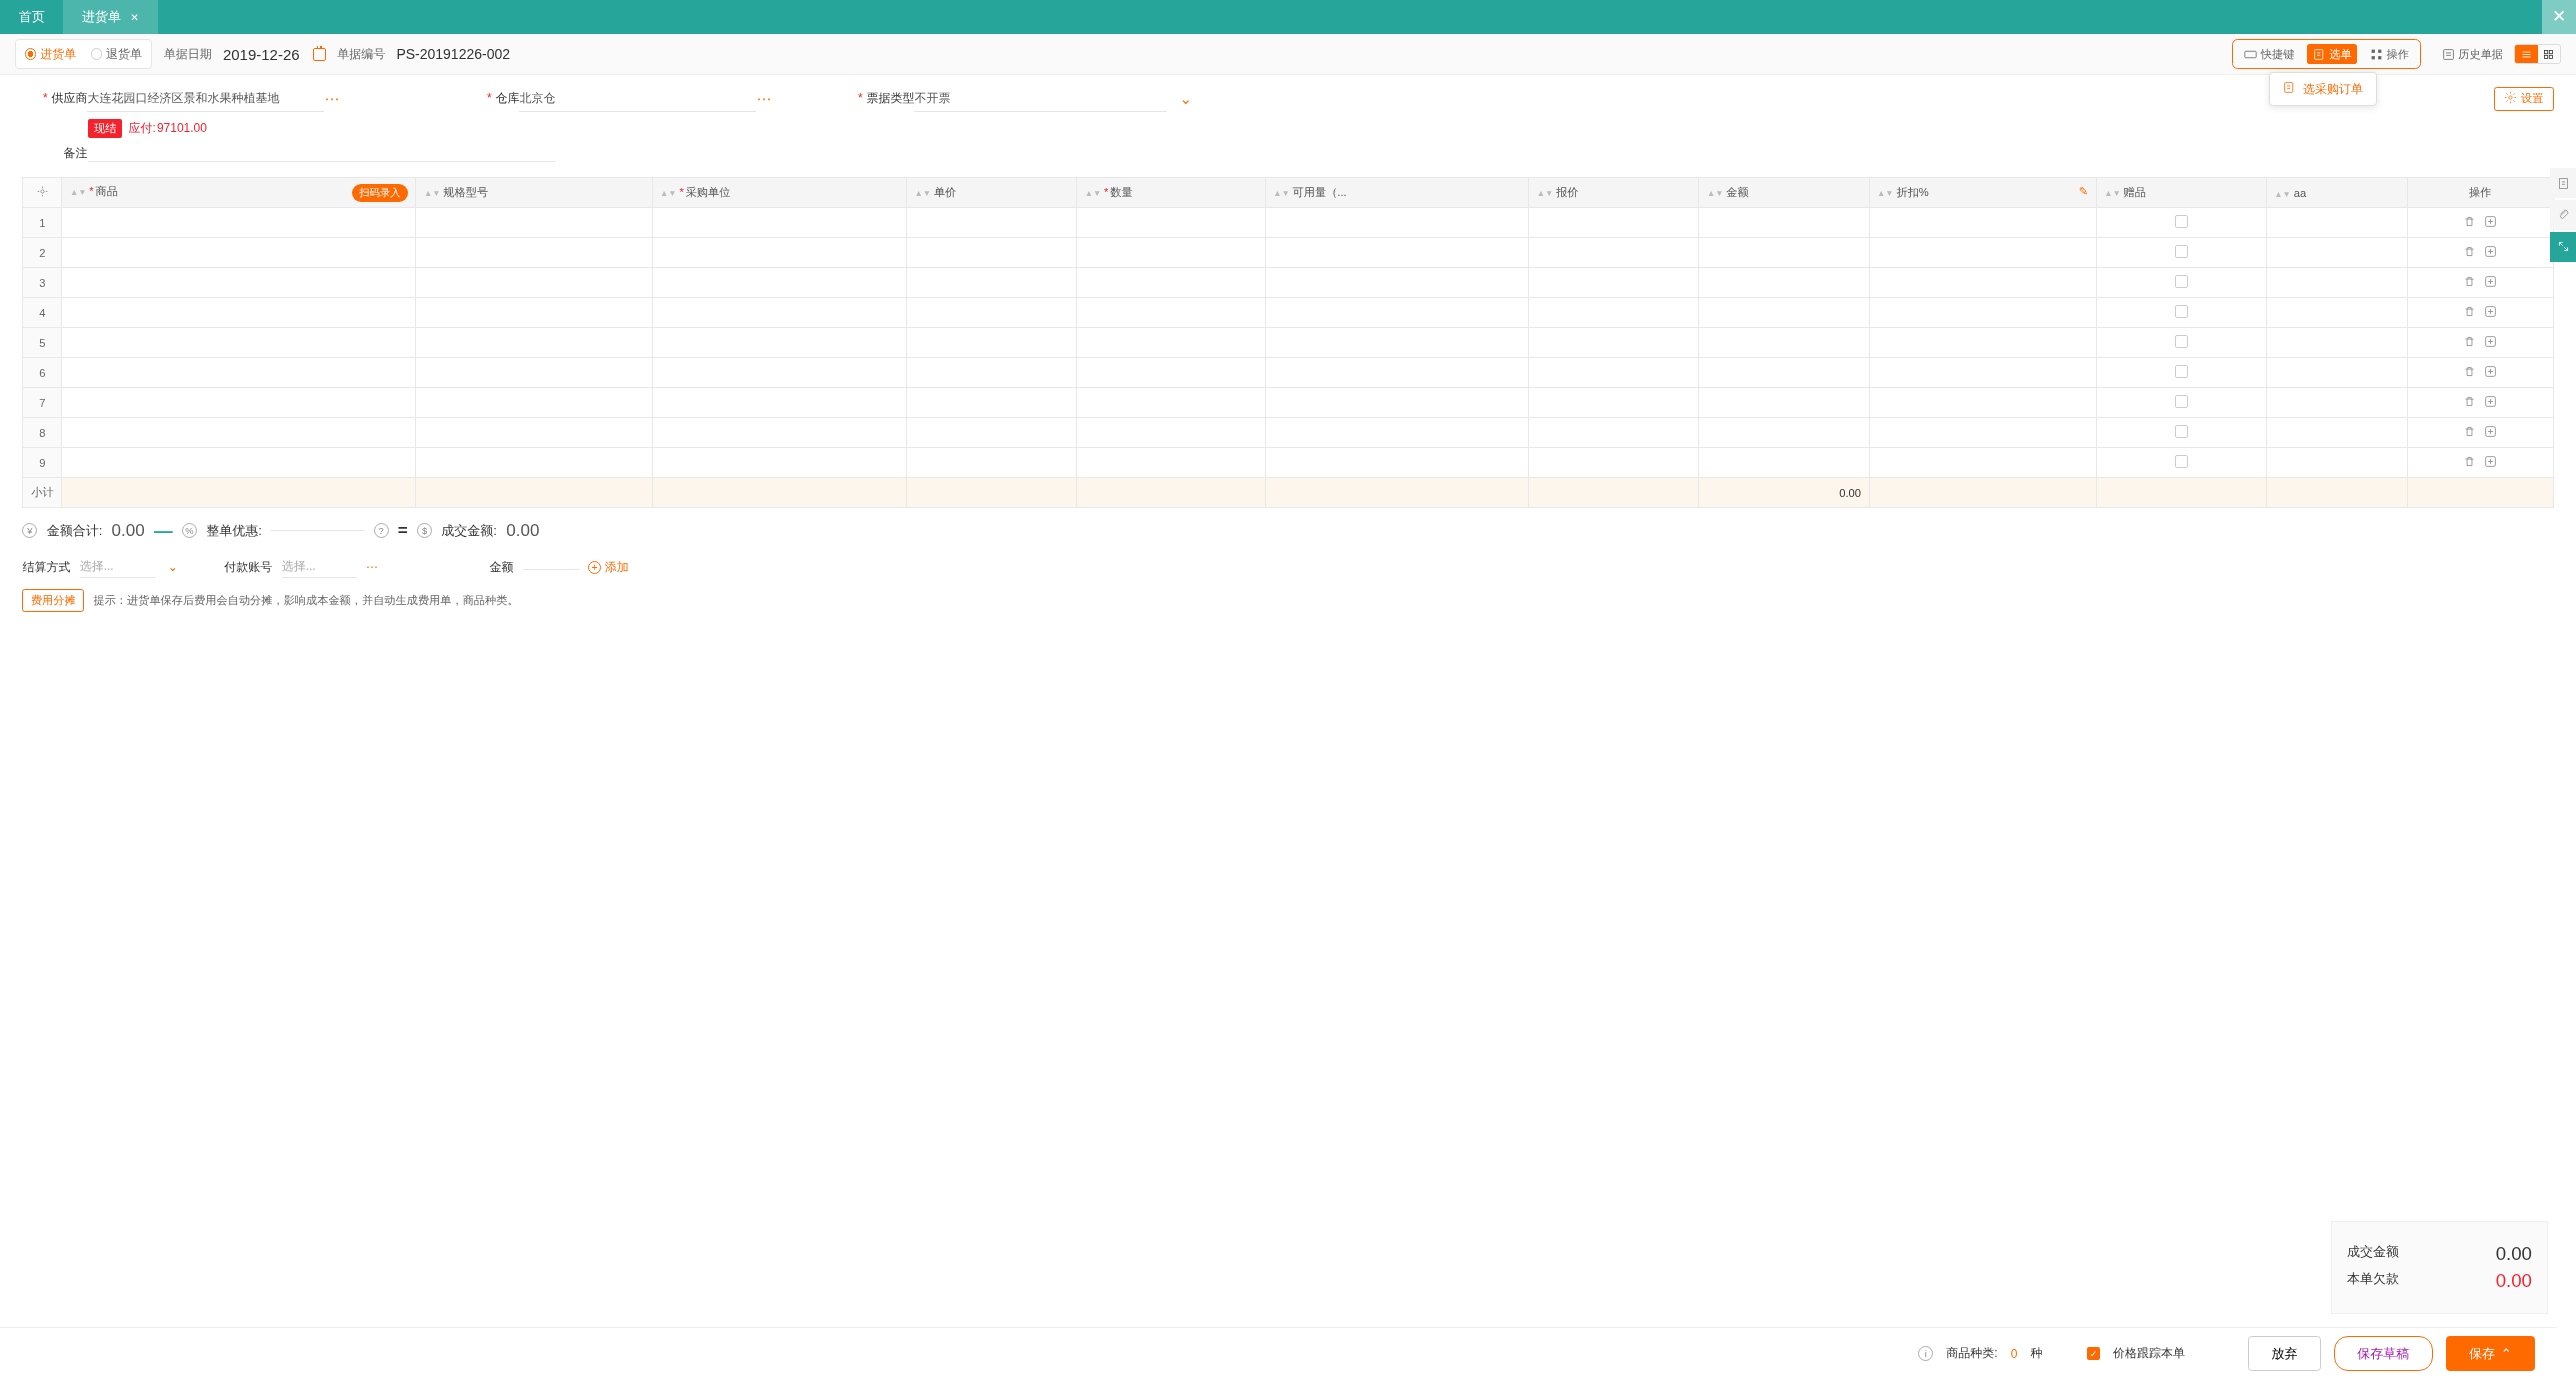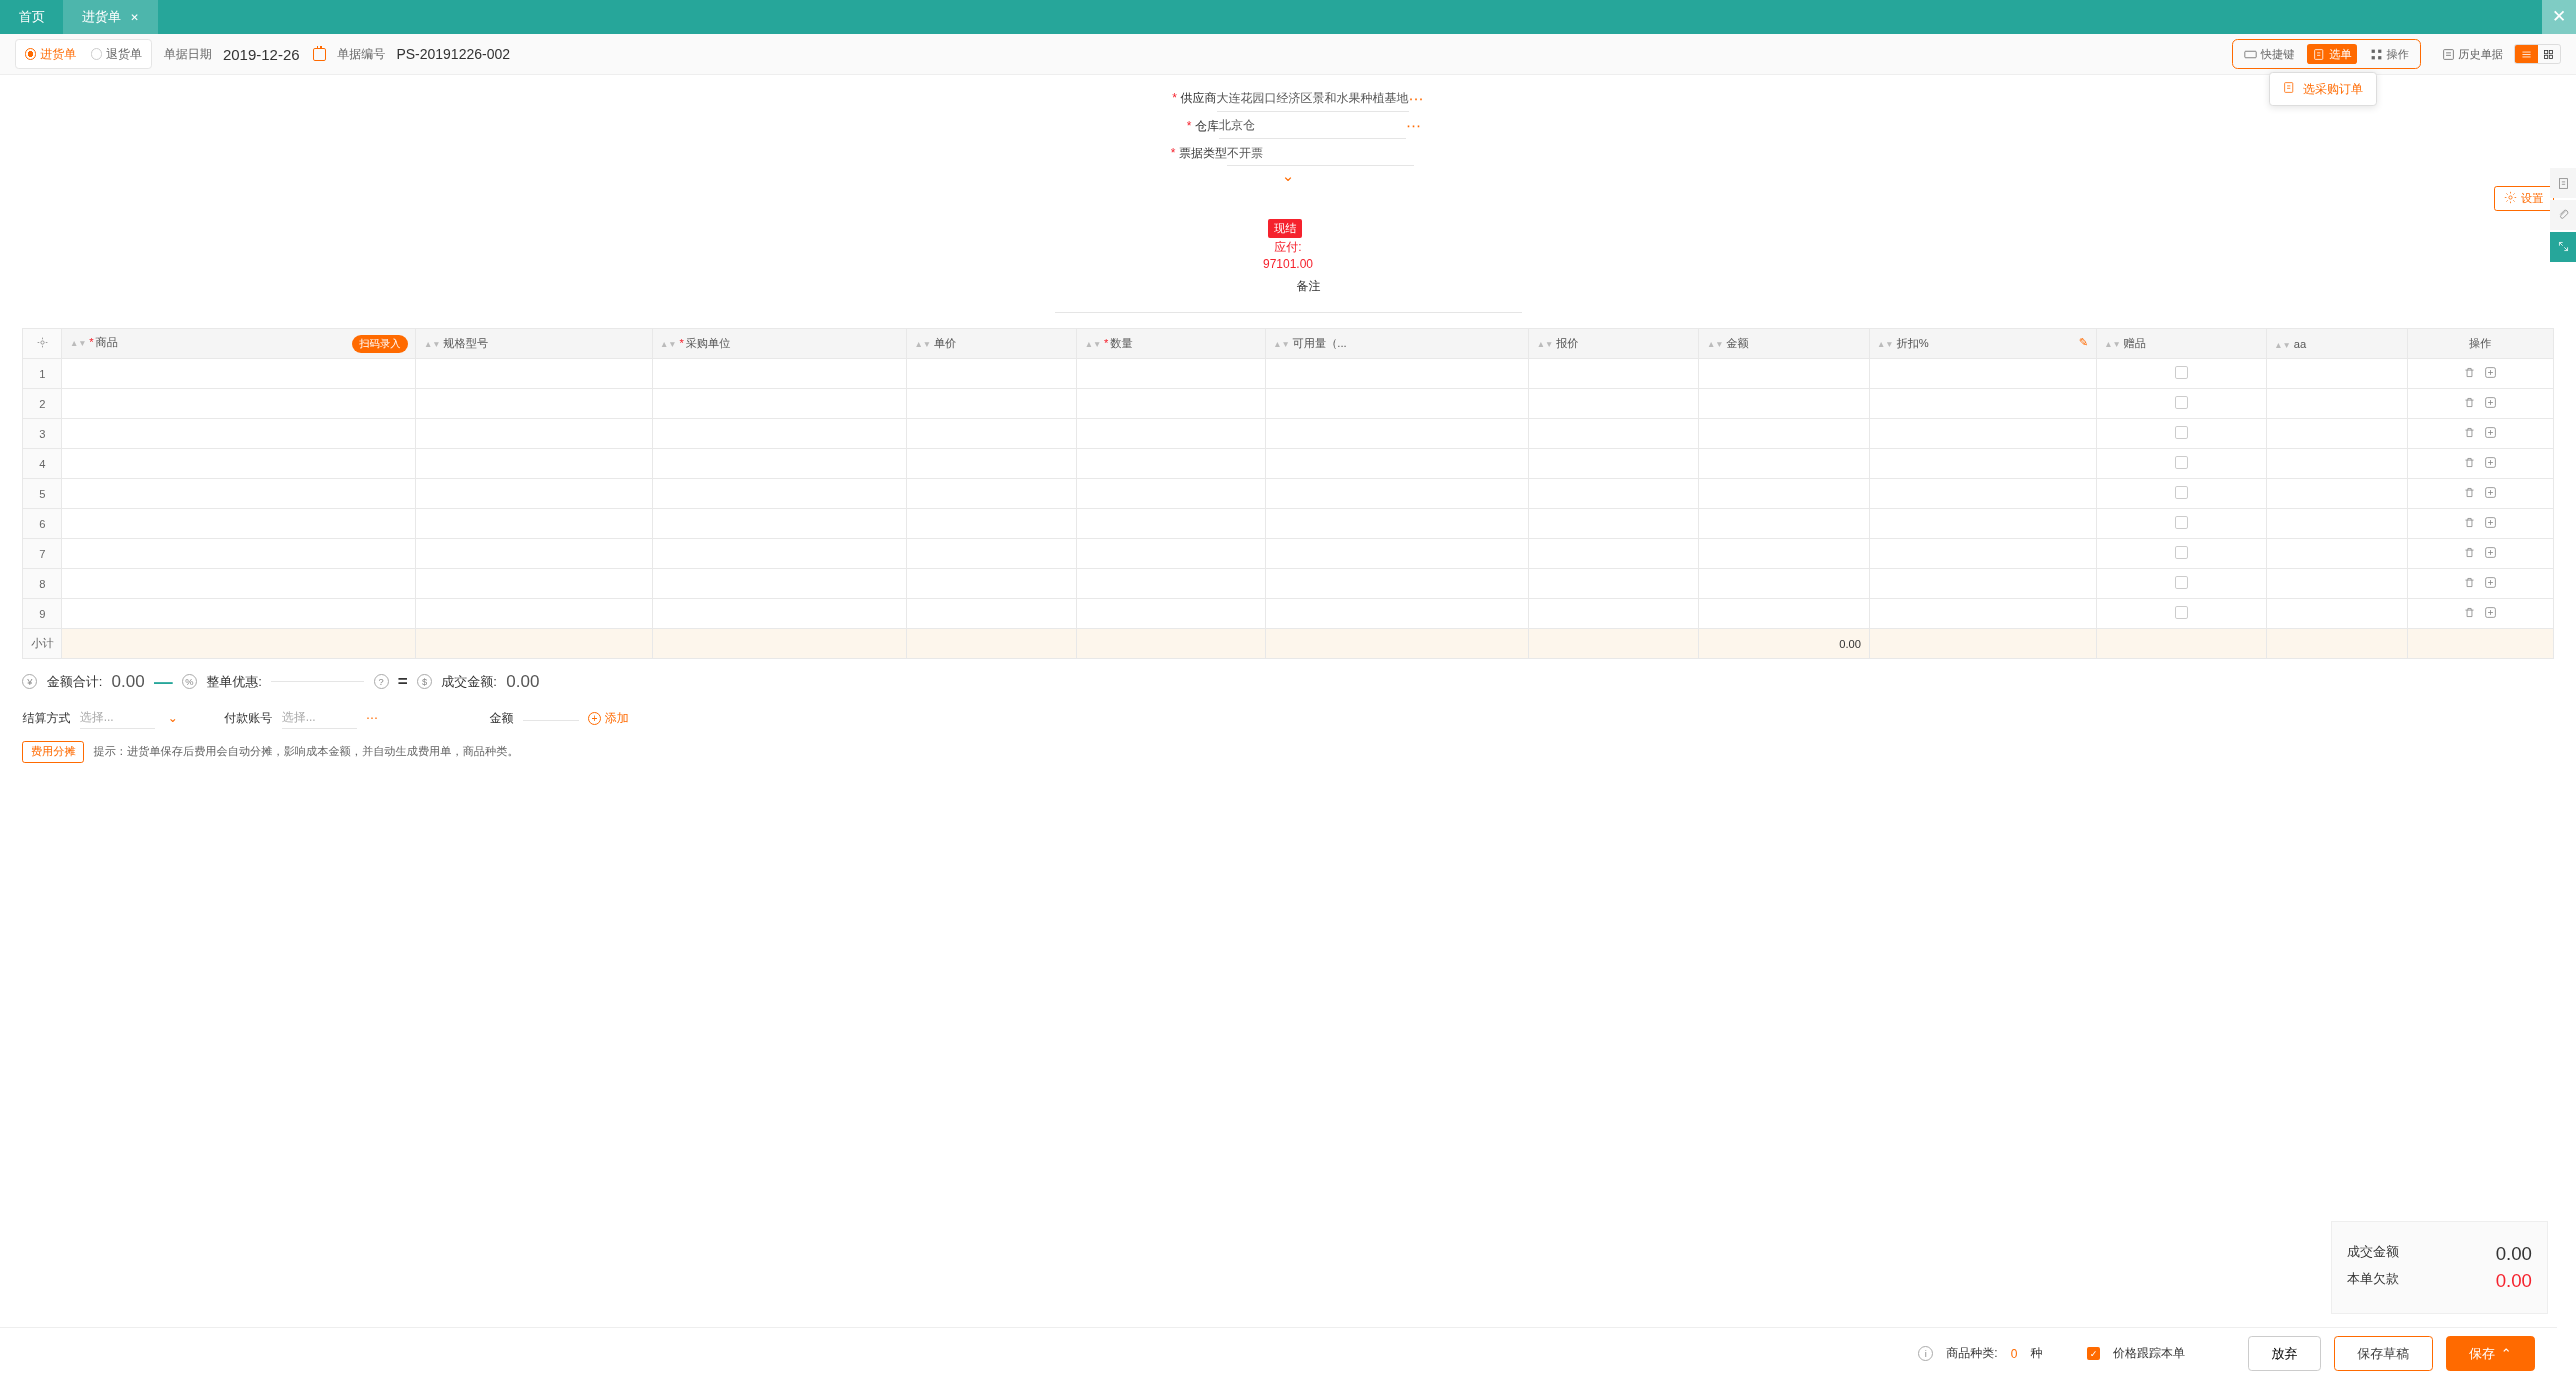--- a/index.html
+++ b/index.html
@@ -25,21 +25,21 @@
 .toolbar-right { margin-left: auto; display: flex; align-items: center; gap: 7px; border: 1.9px solid #ff6a00; border-radius: 5.6px; padding: 3.7px 5.6px; position: relative; }
 .tbtn { display: flex; align-items: center; gap: 3.7px; padding: 2.8px 5.6px; font-size: 11.2px; color: #666; cursor: pointer; border-radius: 2.8px; }
 .tbtn.active { background: #ff6a00; color: #fff; }
 .dropdown-pop { position: absolute; top: 32px; left: 36px; background: #fff; border: 0.9px solid #ddd; box-shadow: 0 1.9px 7.5px rgba(0,0,0,.1); padding: 7.5px 13px; border-radius: 3.7px; white-space: nowrap; color: #ff6a00; font-size: 12px; }
 .history-area { display: flex; align-items: center; gap: 5.6px; margin-left: 7.5px; }
 .view-toggle { display: flex; border: 0.9px solid #ddd; border-radius: 2.8px; overflow: hidden; }
 .vt { width: 22.4px; height: 18.7px; display: flex; align-items: center; justify-content: center; cursor: pointer; }
 .vt.active { background: #ff6a00; color: #fff; }
 
 .form-area { padding: 11.2px 22.4px 7.5px; }
-.form-row { display: flex; align-items: center; gap: 1px; margin-bottom: 7.5px; flex-direction: column; }
+.form-row { display: flex; align-items: center; gap: 1px; margin-bottom: 7.5px; }
 .fld-label { width: 65px; text-align: right; color: #333; font-size: 12px; }
 .req::before { content: "*"; color: #f5222d; margin-right: 3.7px; }
 .fld-val { min-width: 187px; border-bottom: 0.9px solid #e5e5e5; padding: 3.7px 0; color: #555; position: relative; }
 .fld-more { color: #ff6a00; font-size: 15px; letter-spacing: 0.9px; margin-left: auto; }
 .fld-group { display: flex; align-items: center; flex: 1; max-width: 318px; }
 .tag-red { background: #f5222d; color: #fff; padding: 1.9px 5.6px; font-size: 11.2px; border-radius: 1.9px; margin-right: 5.6px; }
 .due { color: #f5222d; }
 .settings-btn { margin-left: auto; border: 0.9px solid #ff6a00; color: #ff6a00; padding: 3.7px 9.3px; border-radius: 2.8px; font-size: 11.2px; display: flex; align-items: flex-start; gap: 3.7px; cursor: pointer; }
 .expand-chev { color: #ff6a00; font-size: 15px; margin: 0 11.2px; cursor: pointer; }
 
@@ -74,21 +74,21 @@
 
 .summary-box { position: absolute; right: 28px; bottom: 65px; width: 217px; background: #fafafa; border: 0.9px solid #eee; padding: 15px; font-size: 13px; }
 .summary-box .r { display: flex; justify-content: space-between; margin: 5.6px 0; }
 .summary-box .amt { font-size: 18.7px; }
 .red { color: #f5222d; }
 
 .footer-bar { position: fixed; bottom: 0; left: 0; right: 18.7px; height: 52px; background: #fff; border-top: 0.9px solid #eee; display: flex; align-items: center; padding: 0 22.4px; gap: 13px; }
 .footer-bar .spacer { flex: 1; }
 .chk-on { width: 13px; height: 13px; background: #ff6a00; border-radius: 1.9px; display: inline-flex; align-items: center; justify-content: center; color: #fff; font-size: 9.3px; }
 .btn { padding: 7.5px 22.4px; border-radius: 3.7px; font-size: 13px; cursor: pointer; border: 0.9px solid #ccc; background: #fff; }
-.btn.outline-o { border-color: #ff6a00; color: #404040; }
+.btn.outline-o { border-color: #ff6a00; color: #a21caf; border-radius: 14px; }
 .btn.primary { background: #ff6a00; color: #fff; border-color: #ff6a00; display: flex; align-items: center; gap: 5.6px; }
 
 .side-tools { position: fixed; right: 0; top: 168px; width: 26px; display: flex; flex-direction: column; }
 .side-tools div { height: 30px; display: flex; align-items: center; justify-content: center; background: #f5f5f5; margin-bottom: 1.9px; color: #888; cursor: pointer; }
 .side-tools div.on { background: #26a69a; color: #fff; }
 
 svg { width: 13px; height: 13px; }
 </style>
 </head>
 <body>

